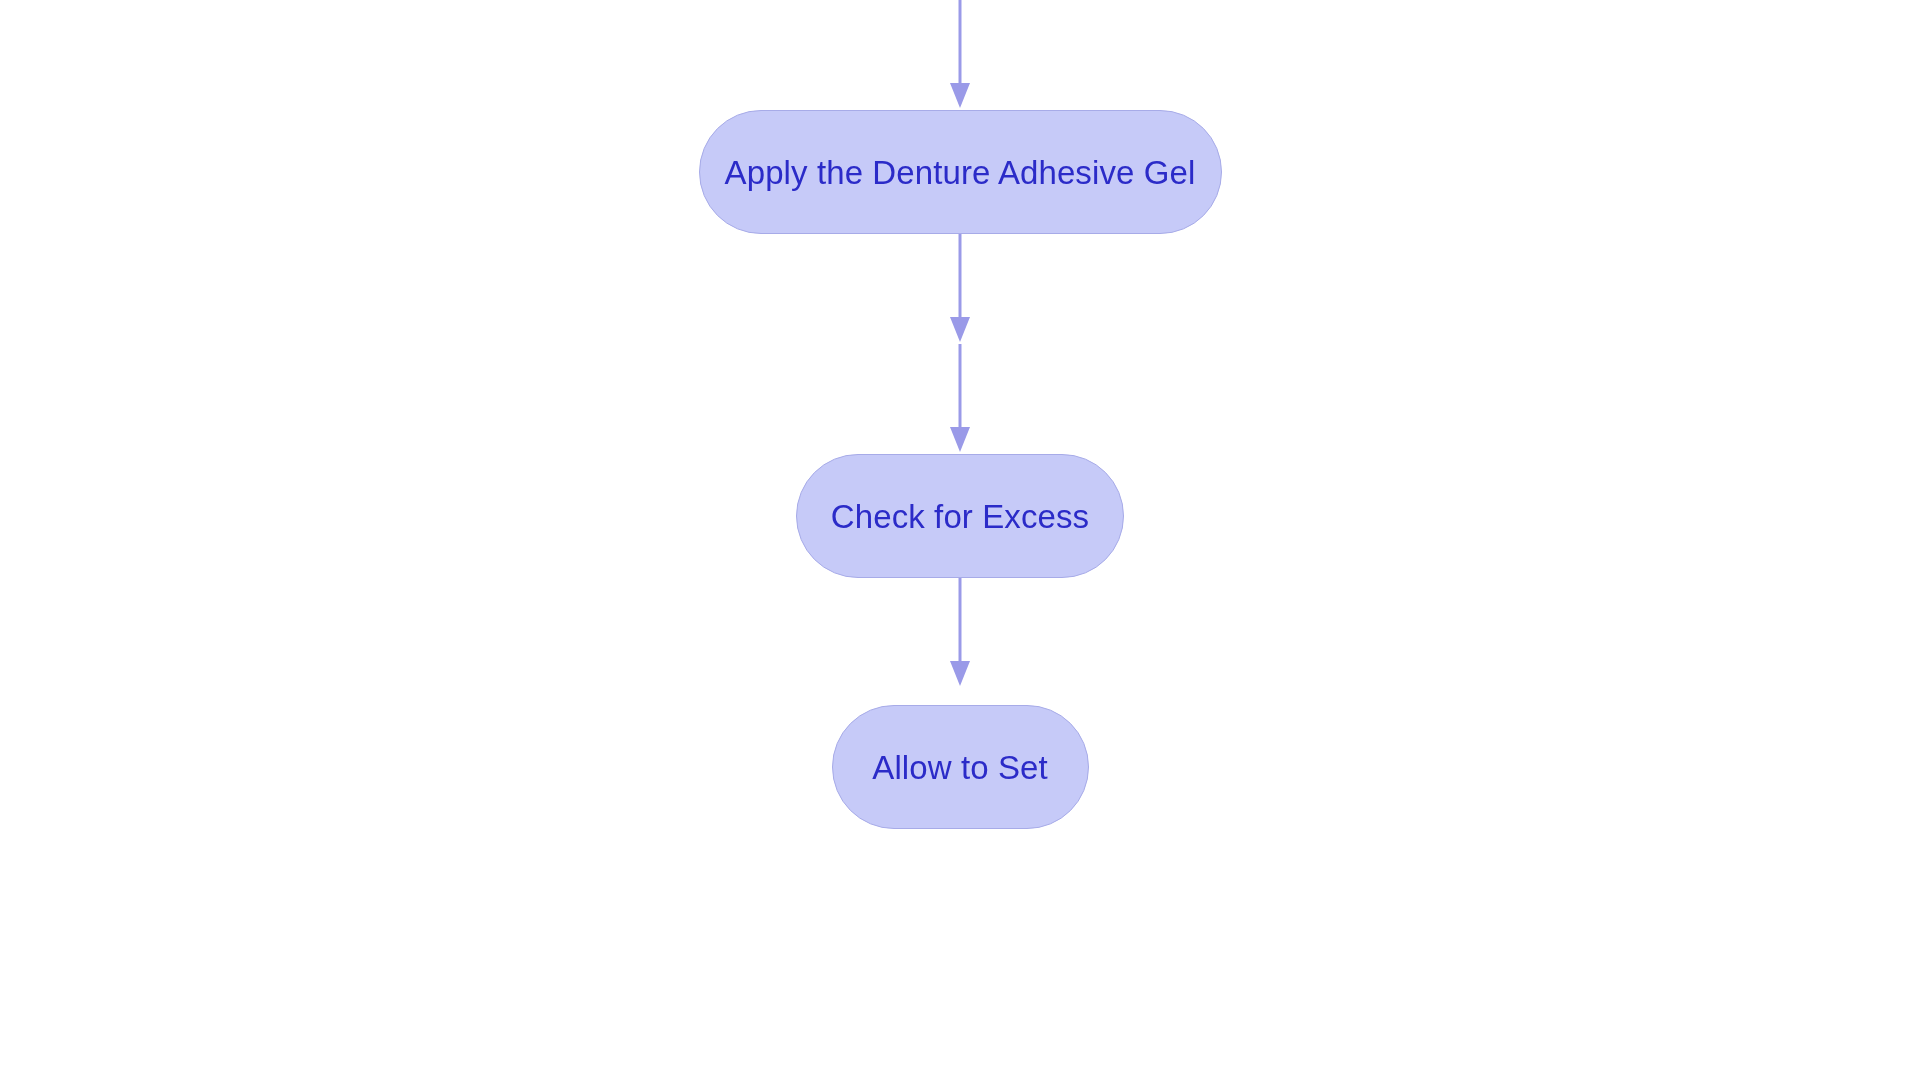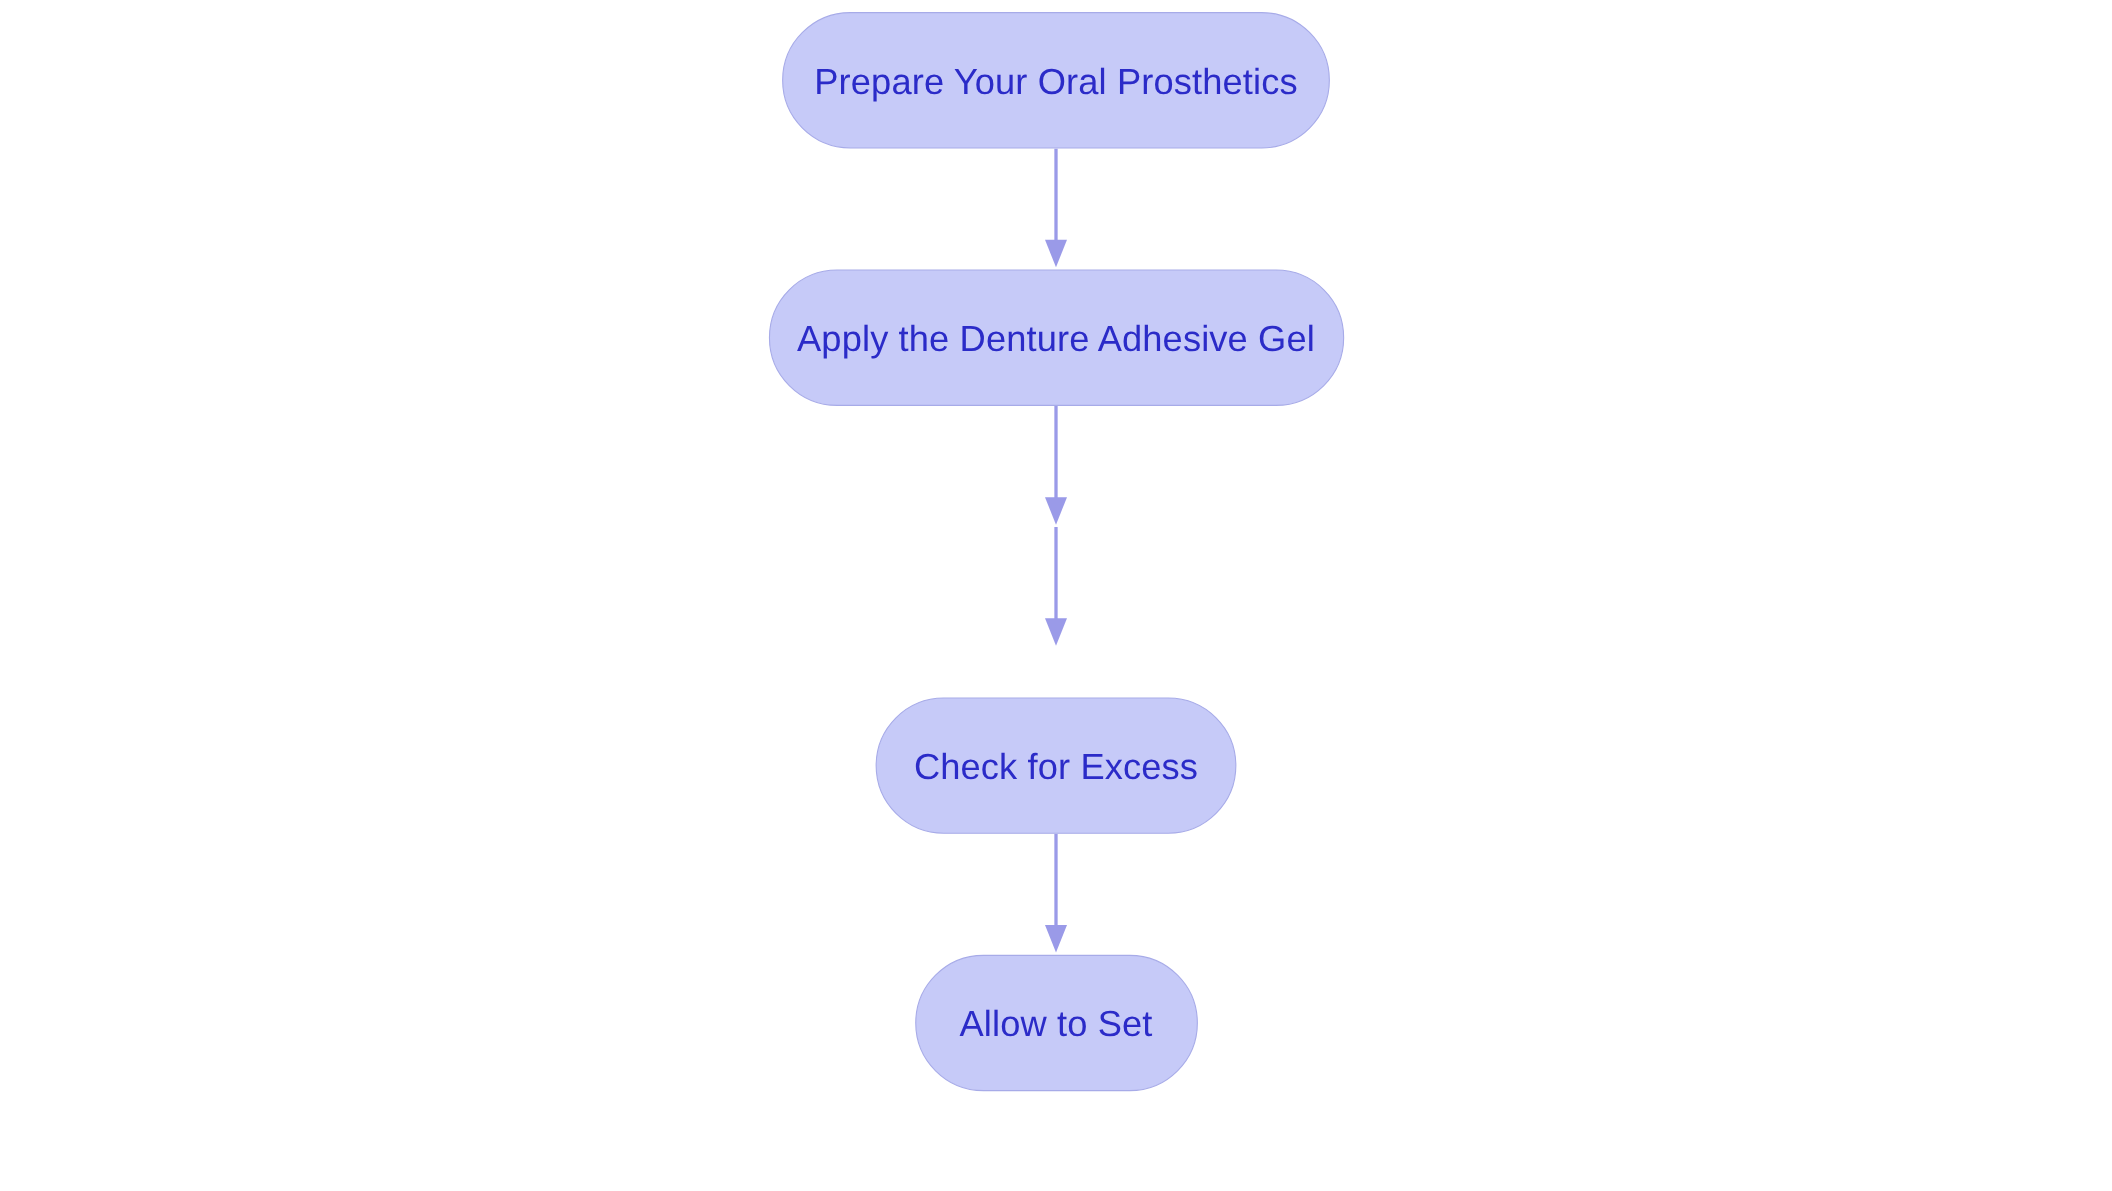--- a/index.html
+++ b/index.html
@@ -51,41 +51,38 @@
     font-size: 33px;
     font-weight: 400;
     letter-spacing: 0.1px;
     white-space: nowrap;
     line-height: 1;
   }
 
   .node-1 { width: 498px; margin-top: 11px; }
   .node-2 { width: 523px; text-align: center; }
   .node-3 { width: 392px; }
-  .node-4 { width: 328px; margin-top: 45px; }
-  .node-5 { width: 257px; }
+  .node-4 { width: 328px; }
+  .node-5 { width: 257px; margin-top: 17px; }
 
   .connector {
     flex: 0 0 auto;
     display: block;
   }
   .conn-1 { height: 110px; }
   .conn-2 { height: 110px; }
   .conn-3 { height: 110px; }
   .conn-4 { height: 110px; }
 </style>
 </head>
 <body>
 
 <div id="flowchart">
   <div class="flow-column">
 
-    <div class="node node-1">
-      <span class="node-label">Prepare Your Oral Prosthetics</span>
-    </div>
 
     <svg class="connector conn-1" width="24" height="110" viewBox="0 0 24 110">
       <line x1="12" y1="0" x2="12" y2="88" stroke="#9a9ae8" stroke-width="3"></line>
       <polygon points="12,108 2,83 22,83" fill="#9a9ae8"></polygon>
     </svg>
 
     <div class="node node-2">
       <span class="node-label">Apply the Denture Adhesive Gel</span>
     </div>
 

